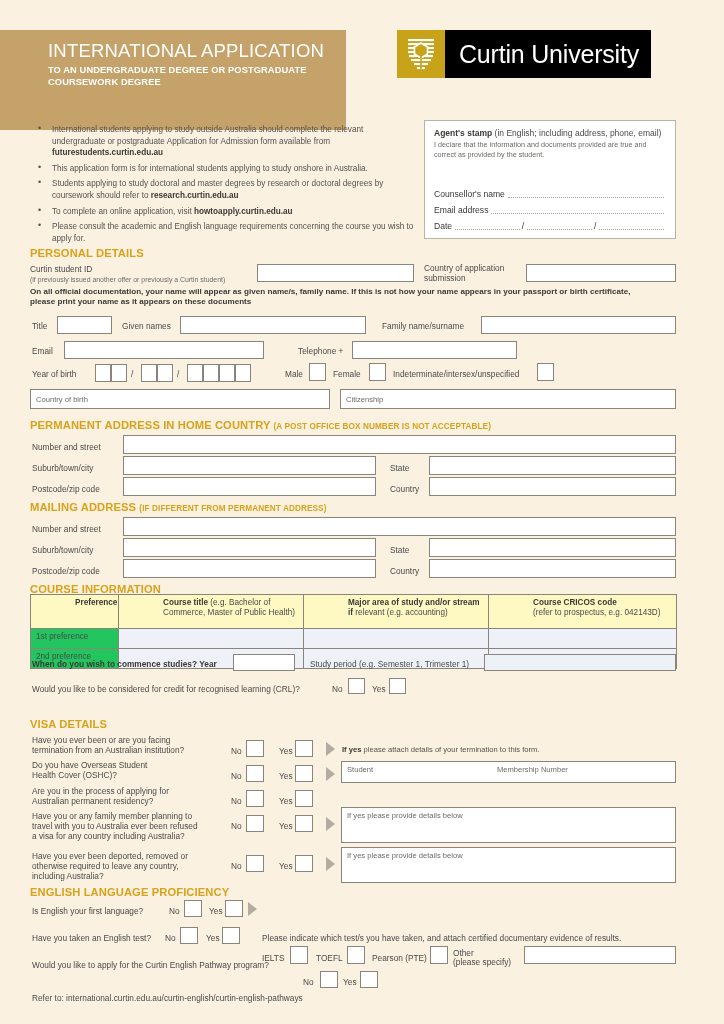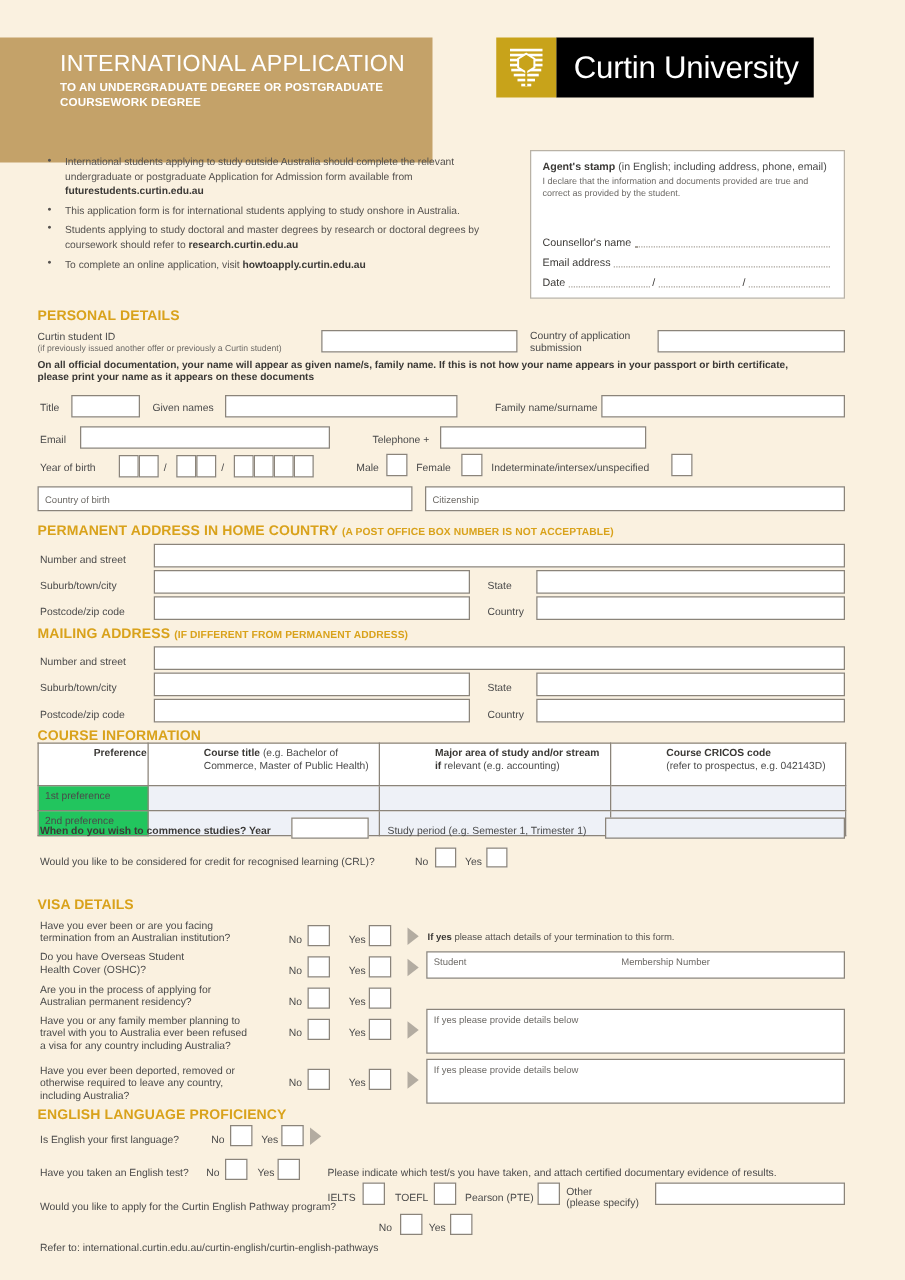--- a/index.html
+++ b/index.html
@@ -186,21 +186,21 @@
     table-layout: fixed;
   }
   .ctable td {
     border: 1px solid #8b847a;
     vertical-align: top;
     padding: 3px 5px;
     font-size: 8.2px;
     line-height: 10.4px;
     color: #4a4a4a;
   }
-  .ctable tr.head td { background: #ffffff; height: 27px; padding-left: 44px; }
+  .ctable tr.head td { background: #fef9c3; height: 27px; padding-left: 44px; }
   .ctable tr.head td b { font-weight: bold; color: #3b3936; }
   .ctable tr.pref td { height: 13px; background: #eef1f7; }
   .ctable tr.pref td.first { background: #22c55e; }
 </style>
 </head>
 <body>
 
 <div class="page">
 
   <div class="header-band">
@@ -232,20 +232,21 @@
     </div>
     <div class="logo-word">Curtin University</div>
   </div>
 
   <div class="intro">
     <ul>
       <li><span>International students applying to study outside Australia should complete the relevant undergraduate or postgraduate Application for Admission form available from </span><b>futurestudents.curtin.edu.au</b></li>
       <li><span>This application form is for international students applying to study onshore in Australia.</span></li>
       <li><span>Students applying to study doctoral and master degrees by research or doctoral degrees by coursework should refer to </span><b>research.curtin.edu.au</b></li>
       <li><span>To complete an online application, visit </span><b>howtoapply.curtin.edu.au</b></li>
+      <li><span>Please consult the academic and English language requirements concerning the course you wish to apply for.</span></li>
     </ul>
   </div>
 
   <div class="agent-box">
     <div class="agent-title">
       <b>Agent's stamp</b><span> (in English; including address, phone, email)</span>
     </div>
     <div class="agent-decl">I declare that the information and documents provided are true and correct as provided by the student.</div>
     <div class="agent-lines">
       <div class="agent-line">
@@ -279,21 +280,21 @@
 
   <div class="lbl" style="left:30px; top:287px; font-weight:bold; color:#3b3936; font-size:8.1px;">On all official documentation, your name will appear as given name/s, family name. If this is not how your name appears in your passport or birth certificate,</div>
   <div class="lbl" style="left:30px; top:297px; font-weight:bold; color:#3b3936; font-size:8.1px;">please print your name as it appears on these documents</div>
 
   <div class="lbl" style="left:32px; top:321px;">Title</div>
   <div class="box" style="left:57px; top:316px; width:55px; height:18px;"></div>
 
   <div class="lbl" style="left:122px; top:321px;">Given names</div>
   <div class="box" style="left:180px; top:316px; width:186px; height:18px;"></div>
 
-  <div class="lbl" style="left:396px; top:321px;">Family name/surname</div>
+  <div class="lbl" style="left:382px; top:321px;">Family name/surname</div>
   <div class="box" style="left:481px; top:316px; width:195px; height:18px;"></div>
 
   <div class="lbl" style="left:32px; top:346px;">Email</div>
   <div class="box" style="left:64px; top:341px; width:200px; height:18px;"></div>
 
   <div class="lbl" style="left:298px; top:346px;">Telephone +</div>
   <div class="box" style="left:352px; top:341px; width:165px; height:18px;"></div>
 
   <div class="lbl" style="left:32px; top:369px;">Year of birth</div>
   <div class="box" style="left:95px; top:364px; width:16px; height:18px;"></div>

